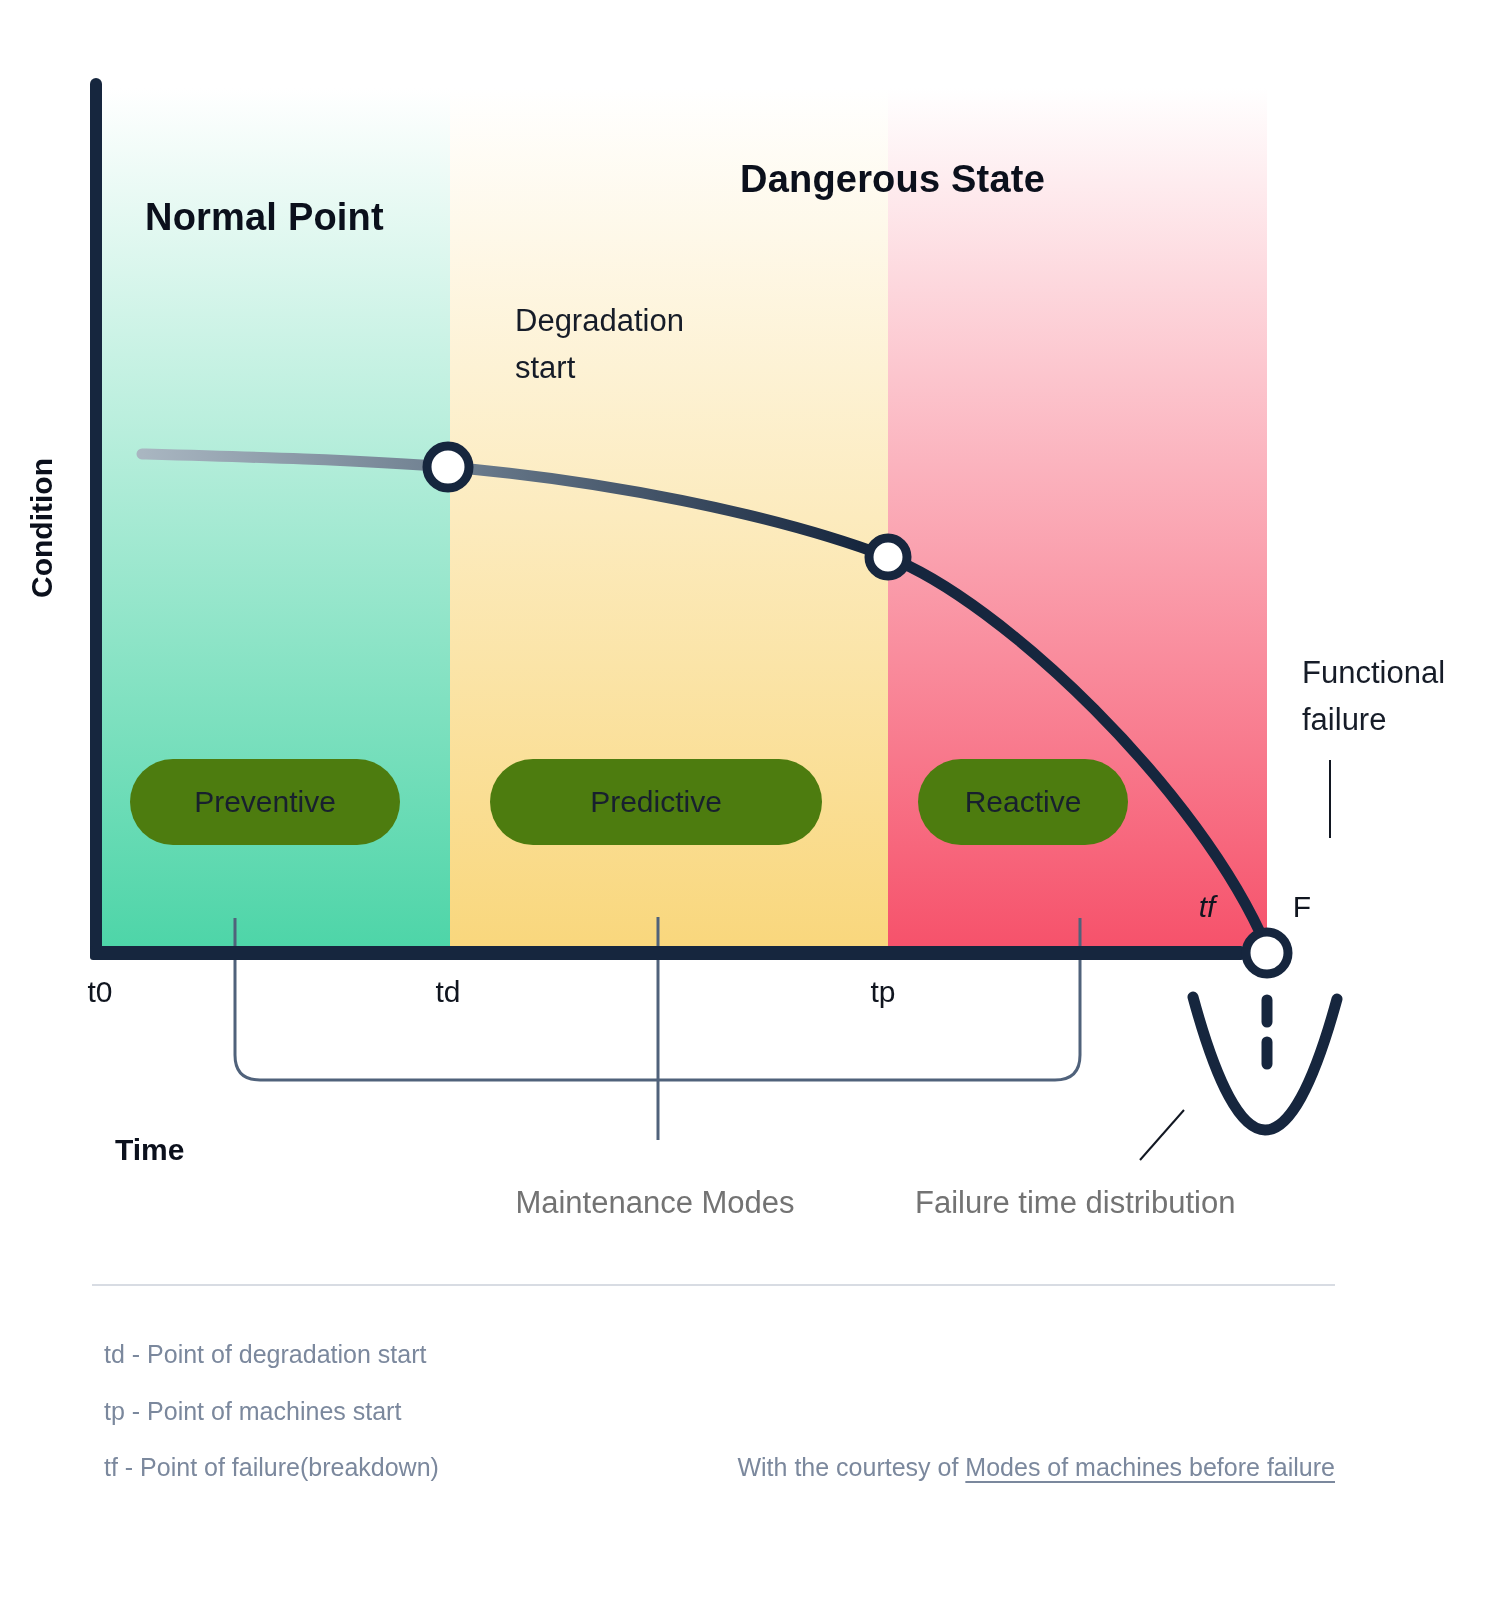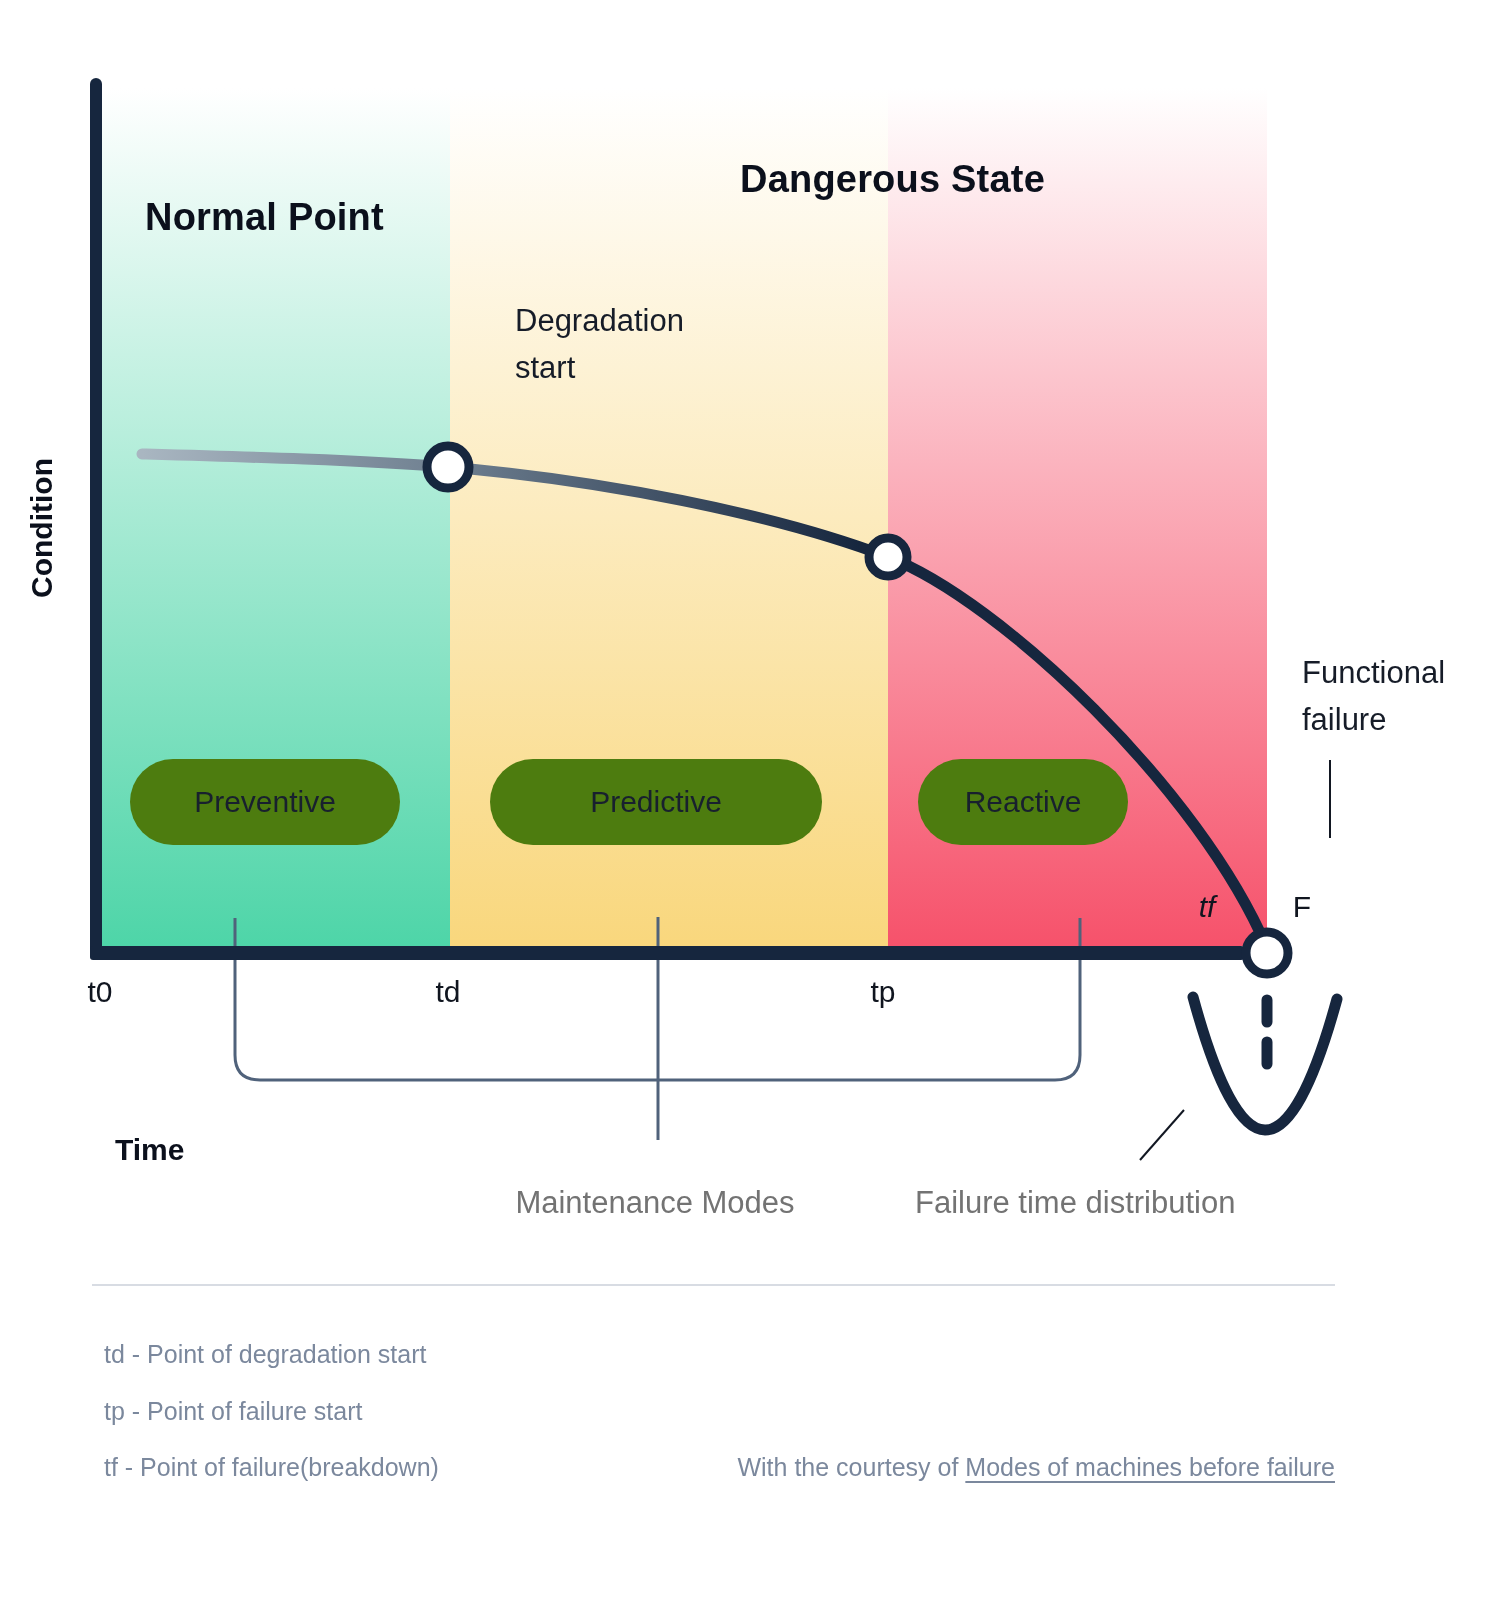--- a/index.html
+++ b/index.html
@@ -160,21 +160,21 @@
   <div class="tick" style="left:883px;top:975px;">tp</div>
   <div class="tick" style="left:1207px;top:890px;font-style:italic;">tf</div>
   <div class="tick" style="left:1302px;top:890px;">F</div>
 
   <div class="under-label" style="left:655px;top:1185px;transform:translateX(-50%);">Maintenance Modes</div>
   <div class="under-label" style="left:915px;top:1185px;">Failure time distribution</div>
 
   <div class="divider"></div>
 
   <div class="legend-row" style="top:1340px;">td - Point of degradation start</div>
-  <div class="legend-row" style="top:1397px;">tp - Point of failure start</div>
+  <div class="legend-row" style="top:1397px;">tp - Point of machines start</div>
   <div class="legend-row" style="top:1453px;">tf - Point of failure(breakdown)</div>
 
   <div class="courtesy">
     <span>With the courtesy of</span>
     <span> </span>
     <span class="link">Modes of machines before failure</span>
   </div>
 
 </div>
 

